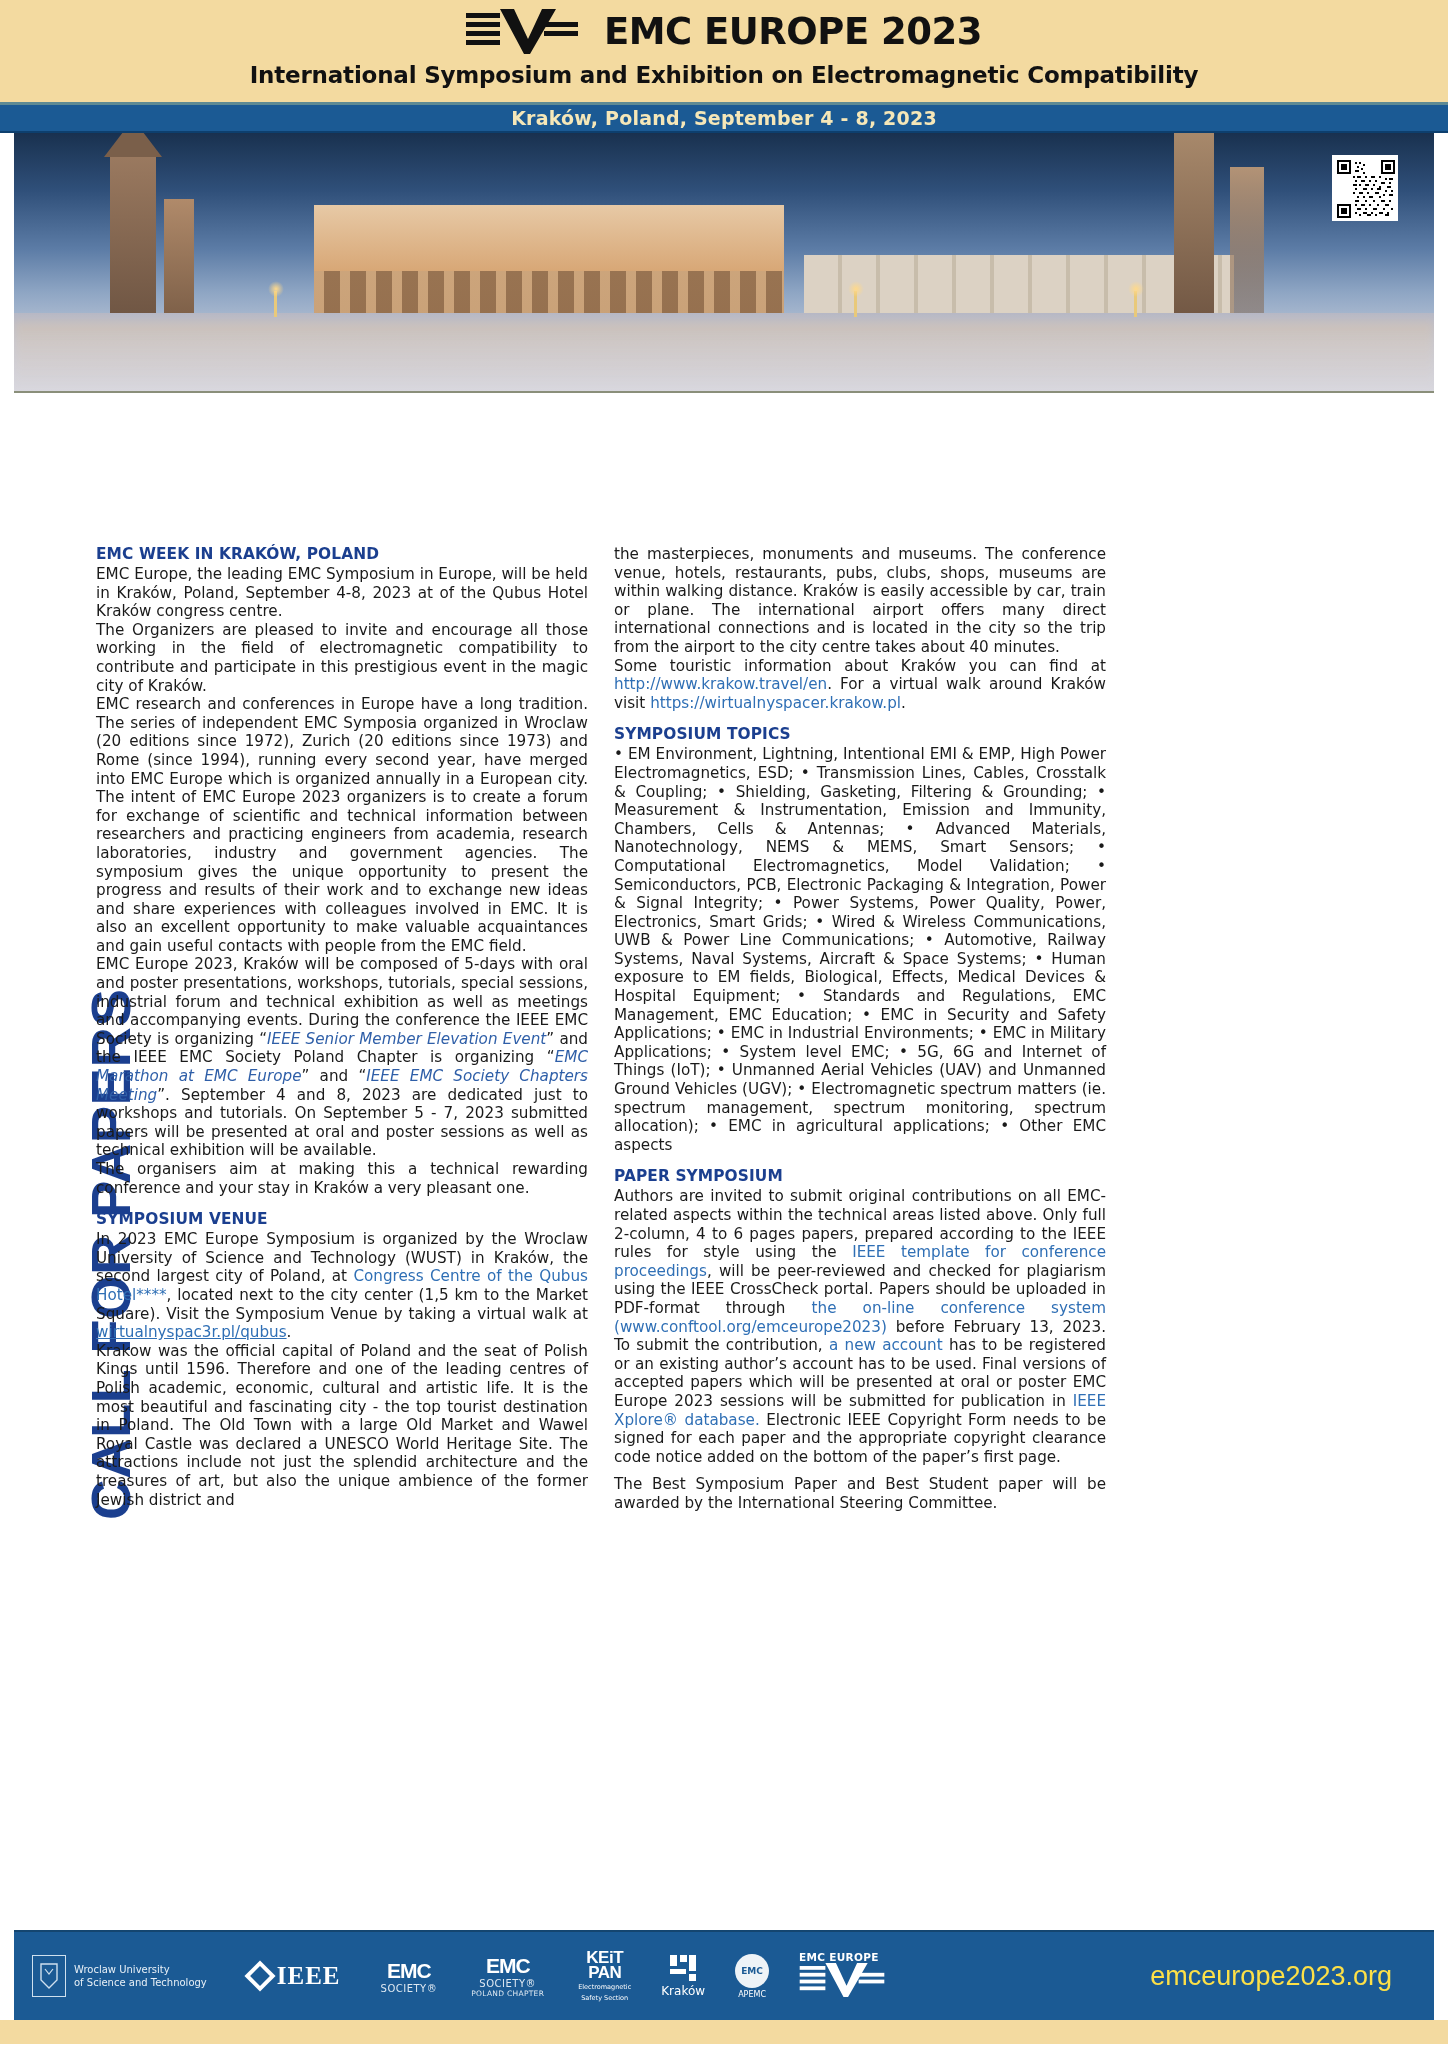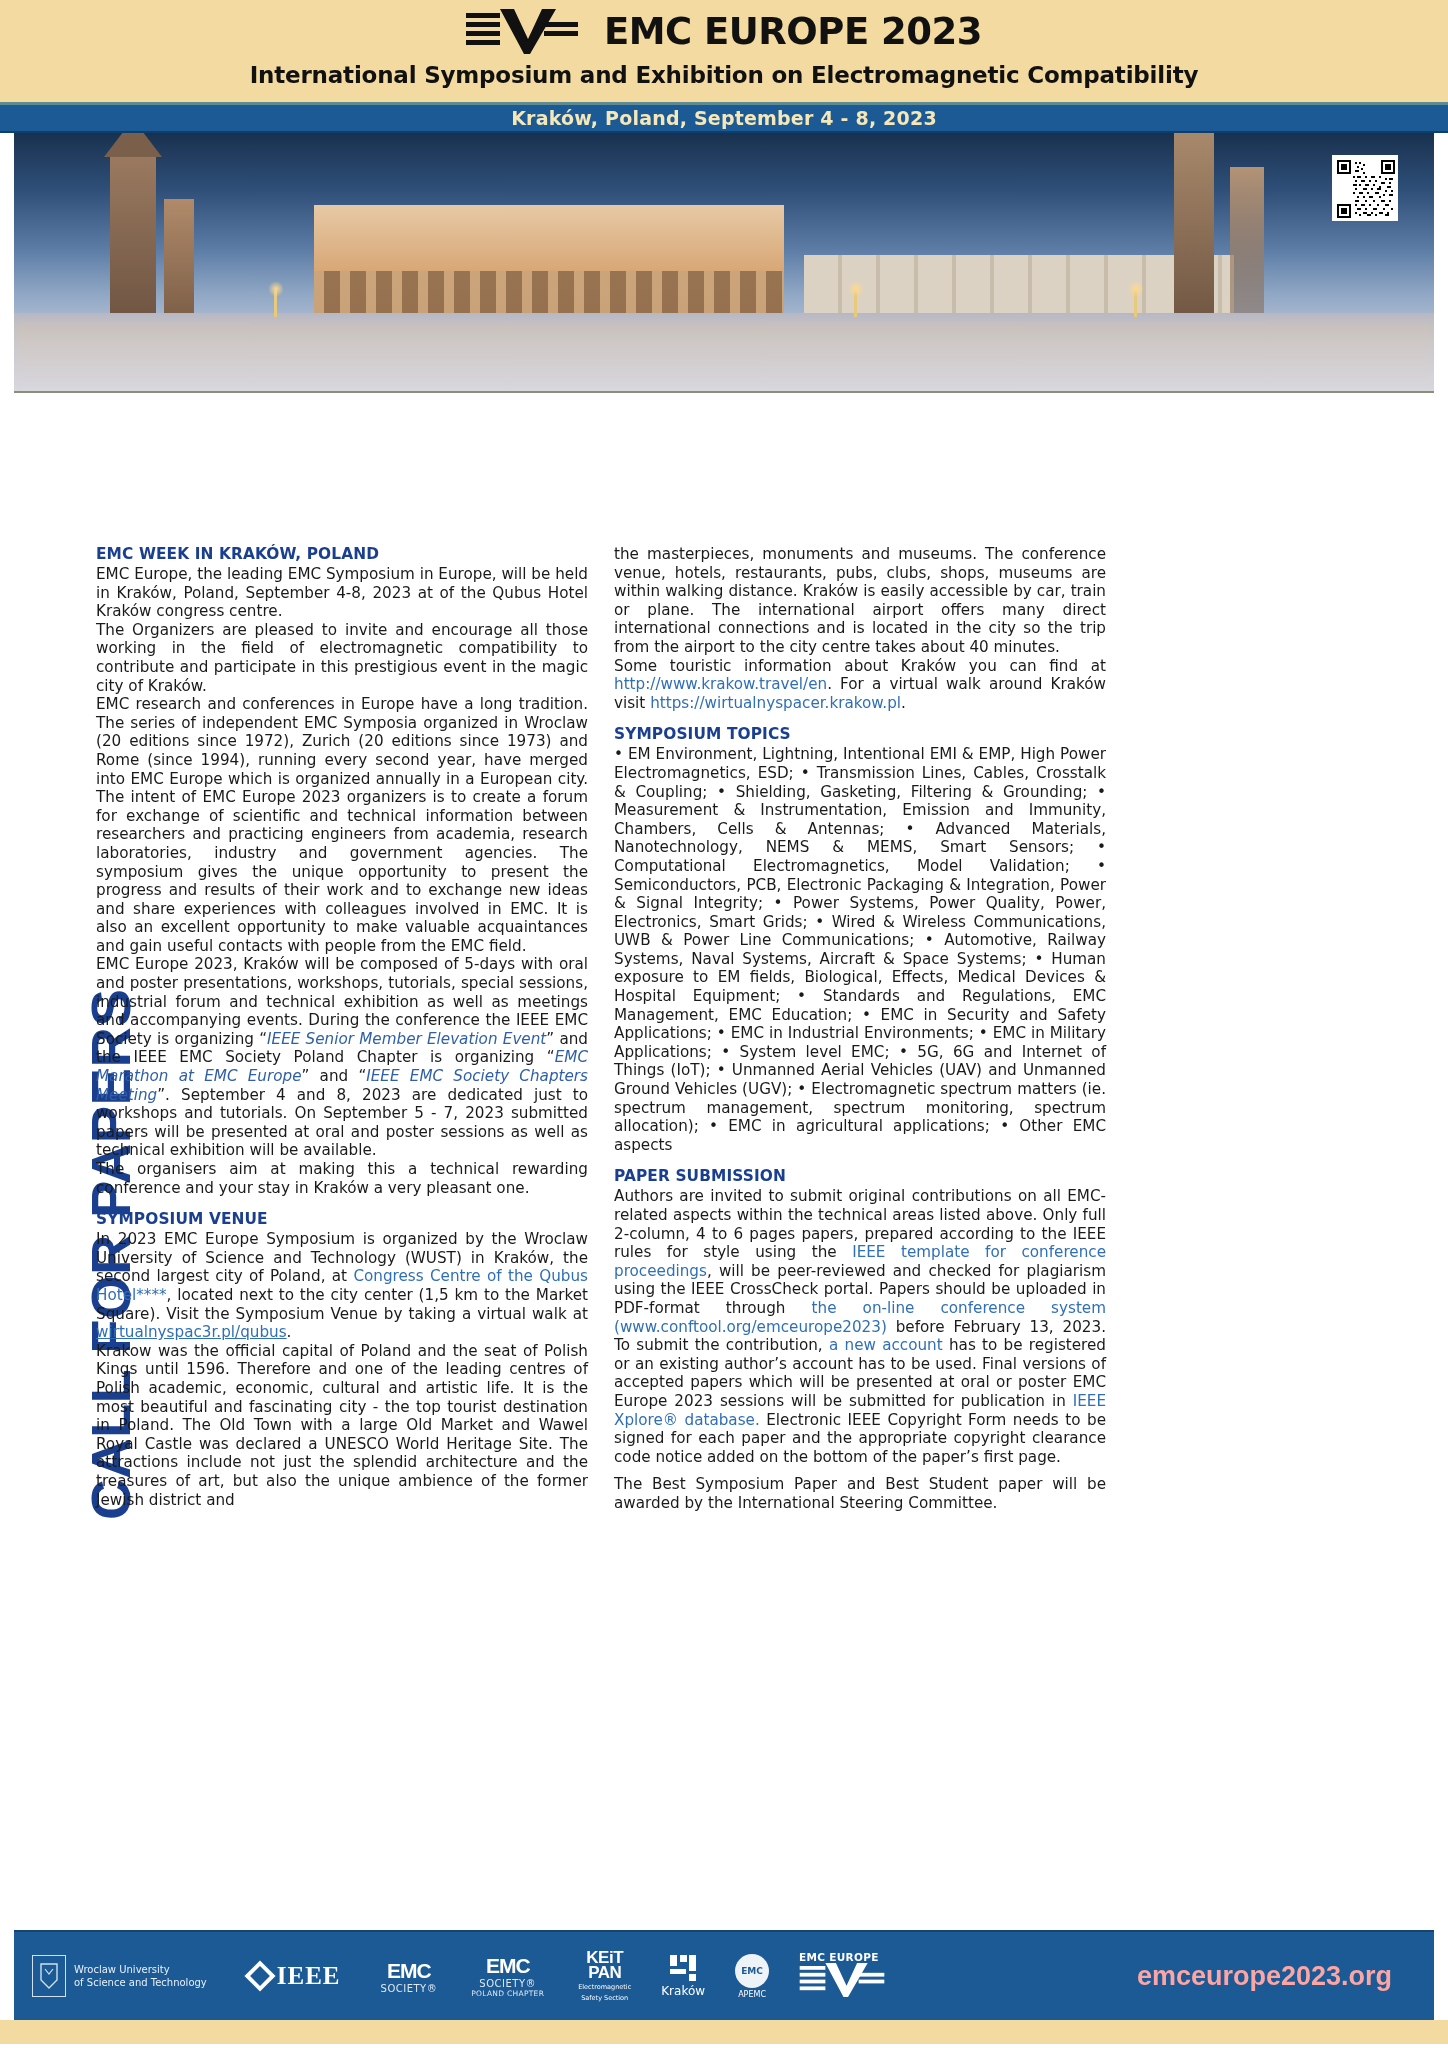--- a/index.html
+++ b/index.html
@@ -225,21 +225,21 @@
   .apemc { margin-right:30px; text-align:center; color:#fff; }
   .apemc-circle {
     width:34px; height:34px; border-radius:50%; background:#eef3f7;
     margin:0 auto 2px; display:flex; align-items:center; justify-content:center;
     font-size:9px; font-weight:bold; color:#1b5a94;
   }
   .apemc .albl { font-size:8px; }
   .emceu { margin-right:auto; text-align:left; color:#fff; }
   .emceu .ttl { font-size:10.5px; font-weight:bold; letter-spacing:0.3px; }
   .fsite {
-    font-weight:bold; font-size:27px; color:#fca5a5;
+    font-weight:normal; font-size:27px; color:#fde047;
     font-family:"Liberation Sans", sans-serif;
     padding-right:24px;
   }
 </style>
 </head>
 <body>
 
 <div class="hdr-gold">
   <div class="hdr-logo-row">
     <svg class="emc-mark" viewBox="0 0 112 45">
@@ -384,21 +384,21 @@
 
   <div class="col">
     <p>the masterpieces, monuments and museums. The conference venue, hotels, restaurants, pubs, clubs, shops, museums are within walking distance. Kraków is easily accessible by car, train or plane. The international airport offers many direct international connections and is located in the city so the trip from the airport to the city centre takes about 40 minutes.</p>
     <p><span>Some touristic information about Kraków you can find at </span><span class="lnk">http://www.krakow.travel/en</span><span>. For a virtual walk around Kraków visit </span><span class="lnk">https://wirtualnyspacer.krakow.pl</span><span>.</span></p>
 
     <div class="gap"></div>
     <h2 class="sect">SYMPOSIUM TOPICS</h2>
     <p>• EM Environment, Lightning, Intentional EMI &amp; EMP, High Power Electromagnetics, ESD;  • Transmission Lines, Cables, Crosstalk &amp; Coupling;  • Shielding, Gasketing, Filtering &amp; Grounding;  • Measurement &amp; Instrumentation, Emission and Immunity, Chambers, Cells &amp; Antennas; • Advanced Materials, Nanotechnology, NEMS &amp; MEMS, Smart Sensors;  • Computational Electromagnetics, Model Validation; • Semiconductors, PCB, Electronic Packaging &amp; Integration, Power &amp; Signal Integrity;  • Power Systems, Power Quality, Power, Electronics, Smart Grids;  • Wired &amp; Wireless Communications, UWB &amp; Power Line Communications;  • Automotive, Railway Systems, Naval Systems, Aircraft &amp; Space Systems;  • Human exposure to EM fields, Biological, Effects, Medical Devices &amp; Hospital Equipment;    • Standards  and  Regulations,  EMC Management, EMC Education;  • EMC in Security and Safety Applications;  • EMC in Industrial Environments; • EMC in Military Applications;  • System level EMC;  • 5G, 6G and Internet of Things (IoT);  • Unmanned Aerial Vehicles (UAV) and Unmanned Ground Vehicles (UGV); • Electromagnetic spectrum matters (ie. spectrum management, spectrum monitoring, spectrum allocation); • EMC in agricultural applications;  • Other EMC aspects</p>
 
     <div class="gap"></div>
-    <h2 class="sect">PAPER SUBMISSION</h2>
+    <h2 class="sect">PAPER SYMPOSIUM</h2>
     <p><span>Authors are invited to submit original contributions on all EMC-related aspects within the technical areas listed above. Only full 2-column, 4 to 6 pages papers, prepared according to the IEEE rules for style using the </span><span class="lnk">IEEE template for conference proceedings</span><span>, will be peer-reviewed and checked for plagiarism using the IEEE CrossCheck portal. Papers should be uploaded in PDF-format through </span><span class="lnk">the on-line conference system (www.conftool.org/emceurope2023)</span><span> before February 13, 2023. To submit the contribution, </span><span class="lnk">a new account</span><span> has to be registered or an existing author’s account has to be used. Final versions of accepted papers which will be presented at oral or poster EMC Europe 2023 sessions will be submitted for publication in </span><span class="lnk">IEEE Xplore® database.</span><span> Electronic IEEE Copyright Form needs to be signed for each paper and the appropriate copyright clearance code notice added on the bottom of the paper’s first page.</span></p>
 
     <div class="gap-sm"></div>
     <p>The Best Symposium Paper and Best Student paper will be awarded by the International Steering Committee.</p>
   </div>
 </div>
 
 <div class="footer">
   <div class="footer-bar">
 

